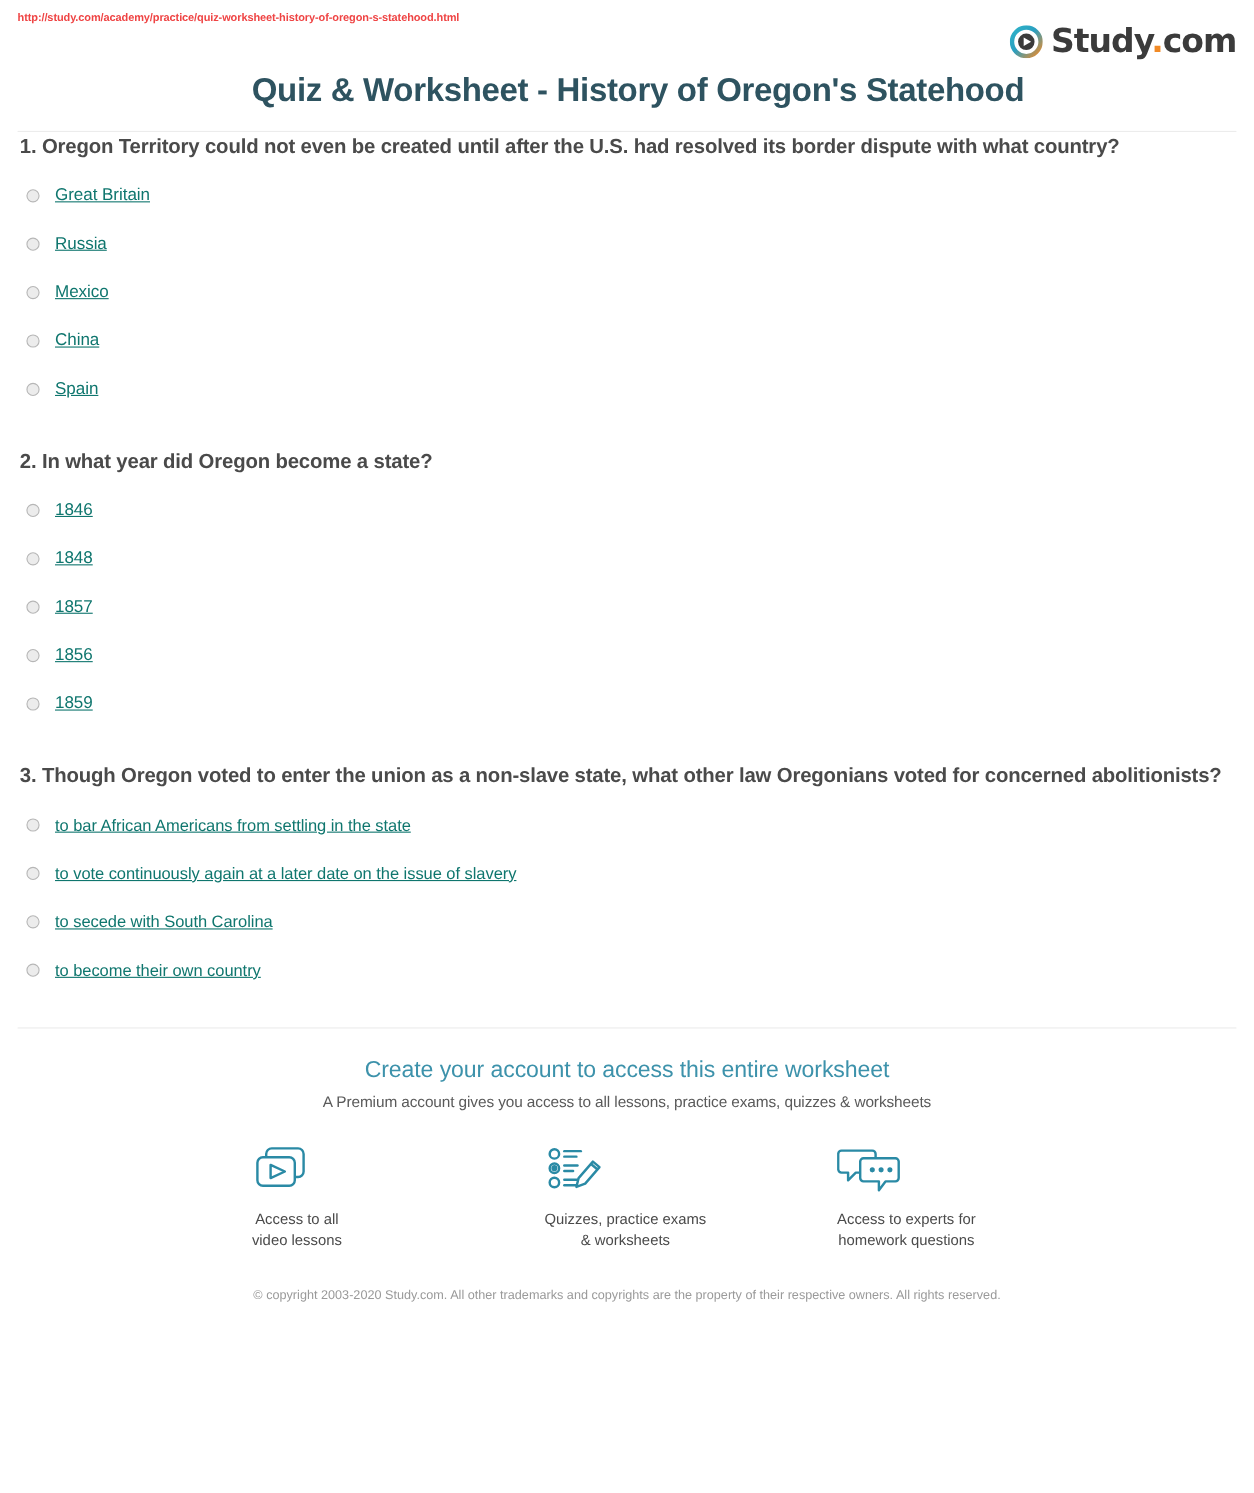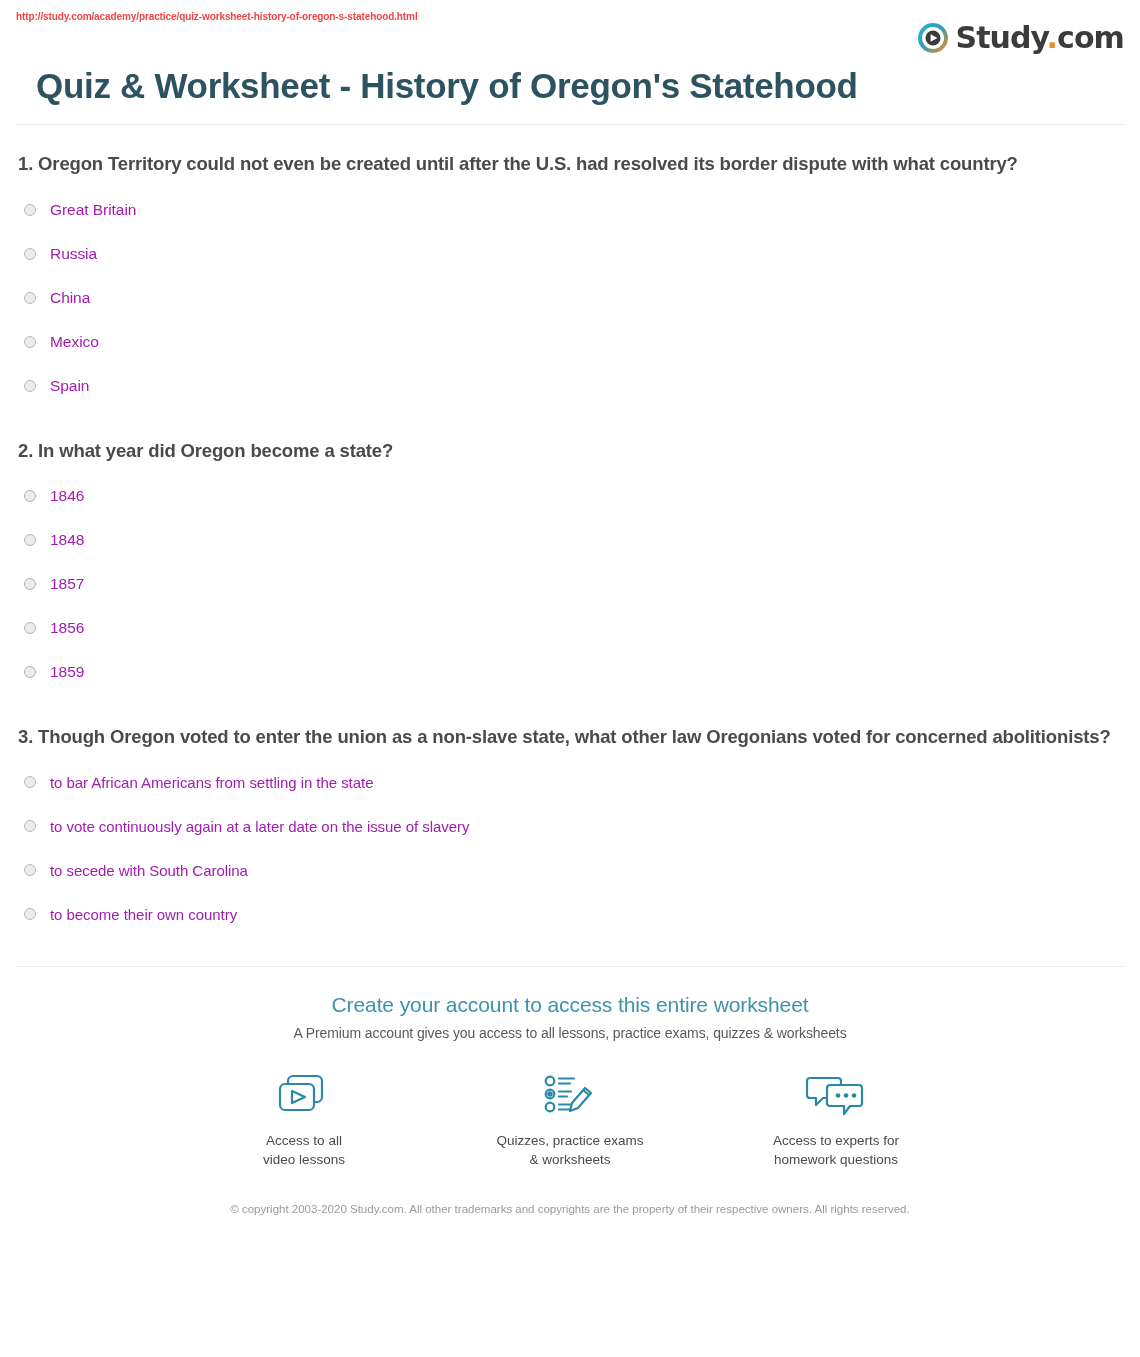--- a/index.html
+++ b/index.html
@@ -48,35 +48,36 @@
     color: #3b3b3b;
     line-height: 1;
     font-family: "DejaVu Sans", sans-serif;
   }
   .logo-dot { color: #f18a26; }
 
   
   .sheet { padding: 0 16px; }
 
   .page-title {
-    font-size: 35px;
+    font-size: 30px;
     font-weight: 700;
     color: #2e5360;
     letter-spacing: -0.3px;
     margin: 14px 0 0 20px;
     line-height: 1.15;
+    text-align: center;
   }
   .rule {
     height: 1px;
     background: #ececec;
     margin: 18px 0 0 0;
   }
 
   
-  .questions { margin-top: 26px; }
+  .questions { }
   .question-block { margin-bottom: 30px; }
   .q-text {
     font-size: 18.5px;
     font-weight: 600;
     color: #4a4a4a;
     line-height: 1.42;
     letter-spacing: -0.15px;
     margin: 0 0 10px 2px;
     max-width: 1100px;
   }
@@ -91,22 +92,23 @@
     width: 12px;
     height: 12px;
     border-radius: 50%;
     border: 1px solid #b6b6b6;
     background: #ececec;
     flex: 0 0 auto;
     margin-right: 14px;
   }
   .option-label {
     font-size: 15.5px;
-    color: #a21caf;
+    color: #0f766e;
     letter-spacing: -0.05px;
+    text-decoration: underline;
   }
   .question-block.compact .option { height: 44px; }
   .question-block.q3 .option-label { font-size: 15px; }
 
   
   .cta-rule {
     height: 1px;
     background: #ececec;
     margin: 14px 0 0 0;
   }
@@ -130,21 +132,21 @@
   .features {
     display: flex;
     justify-content: center;
     gap: 116px;
     margin-top: 26px;
   }
   .feature {
     width: 150px;
     display: flex;
     flex-direction: column;
-    align-items: center;
+    align-items: flex-start;
   }
   .feature-icon { height: 56px; display: flex; align-items: center; justify-content: center; }
   .feature-label {
     margin-top: 8px;
     font-size: 13.5px;
     line-height: 1.42;
     color: #4a4a4a;
     text-align: center;
     white-space: pre-line;
   }
@@ -196,25 +198,25 @@
         <li class="option">
           <span class="radio"></span>
           <span class="option-label">Great Britain</span>
         </li>
         <li class="option">
           <span class="radio"></span>
           <span class="option-label">Russia</span>
         </li>
         <li class="option">
           <span class="radio"></span>
+          <span class="option-label">Mexico</span>
+        </li>
+        <li class="option">
+          <span class="radio"></span>
           <span class="option-label">China</span>
-        </li>
-        <li class="option">
-          <span class="radio"></span>
-          <span class="option-label">Mexico</span>
         </li>
         <li class="option">
           <span class="radio"></span>
           <span class="option-label">Spain</span>
         </li>
       </ul>
     </div>
 
     <div class="question-block compact">
       <p class="q-text">2. In what year did Oregon become a state?</p>

